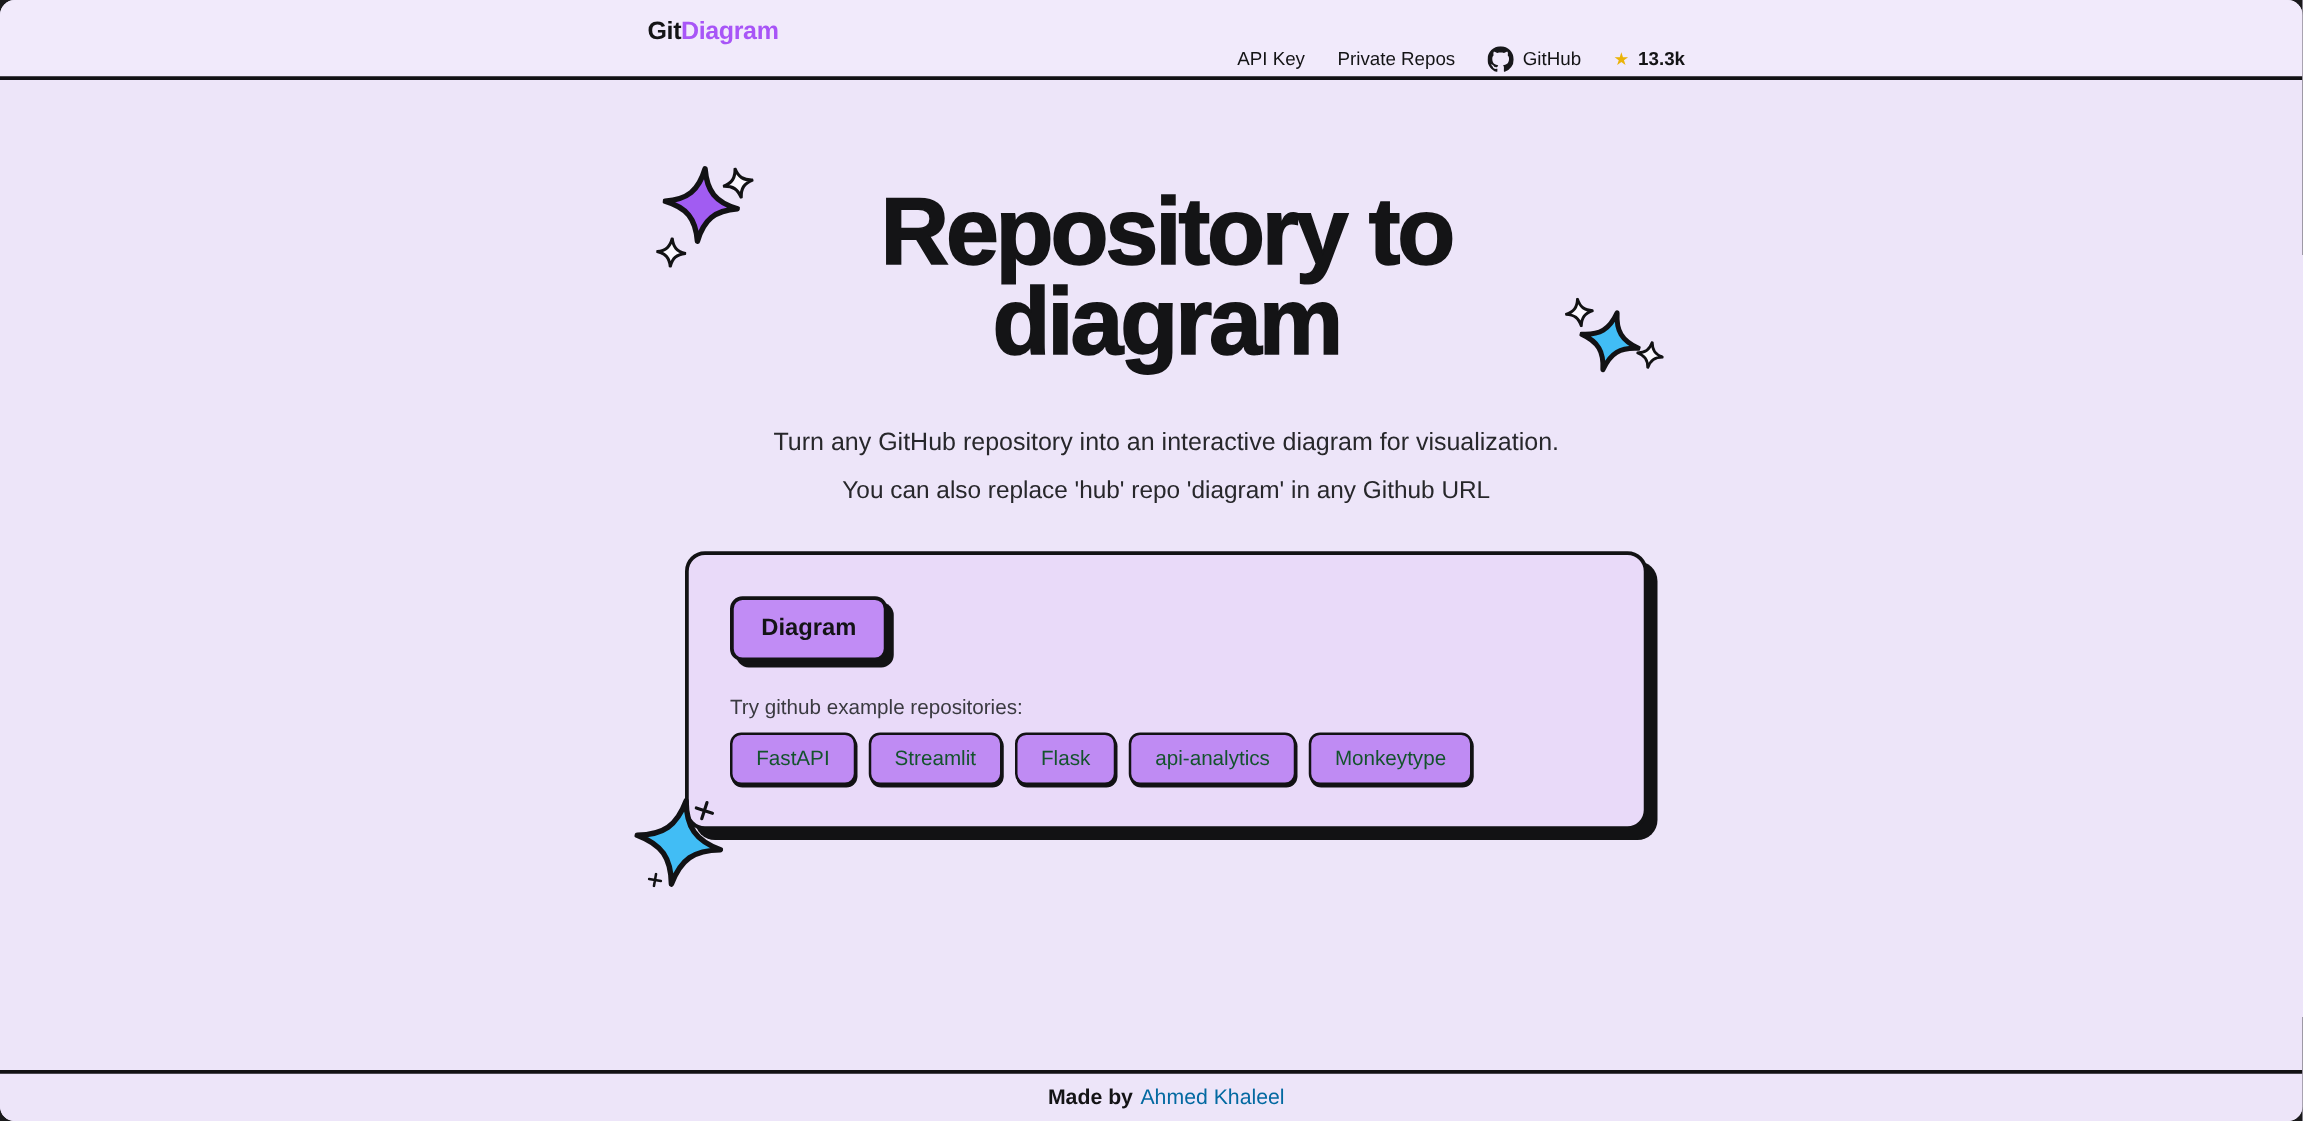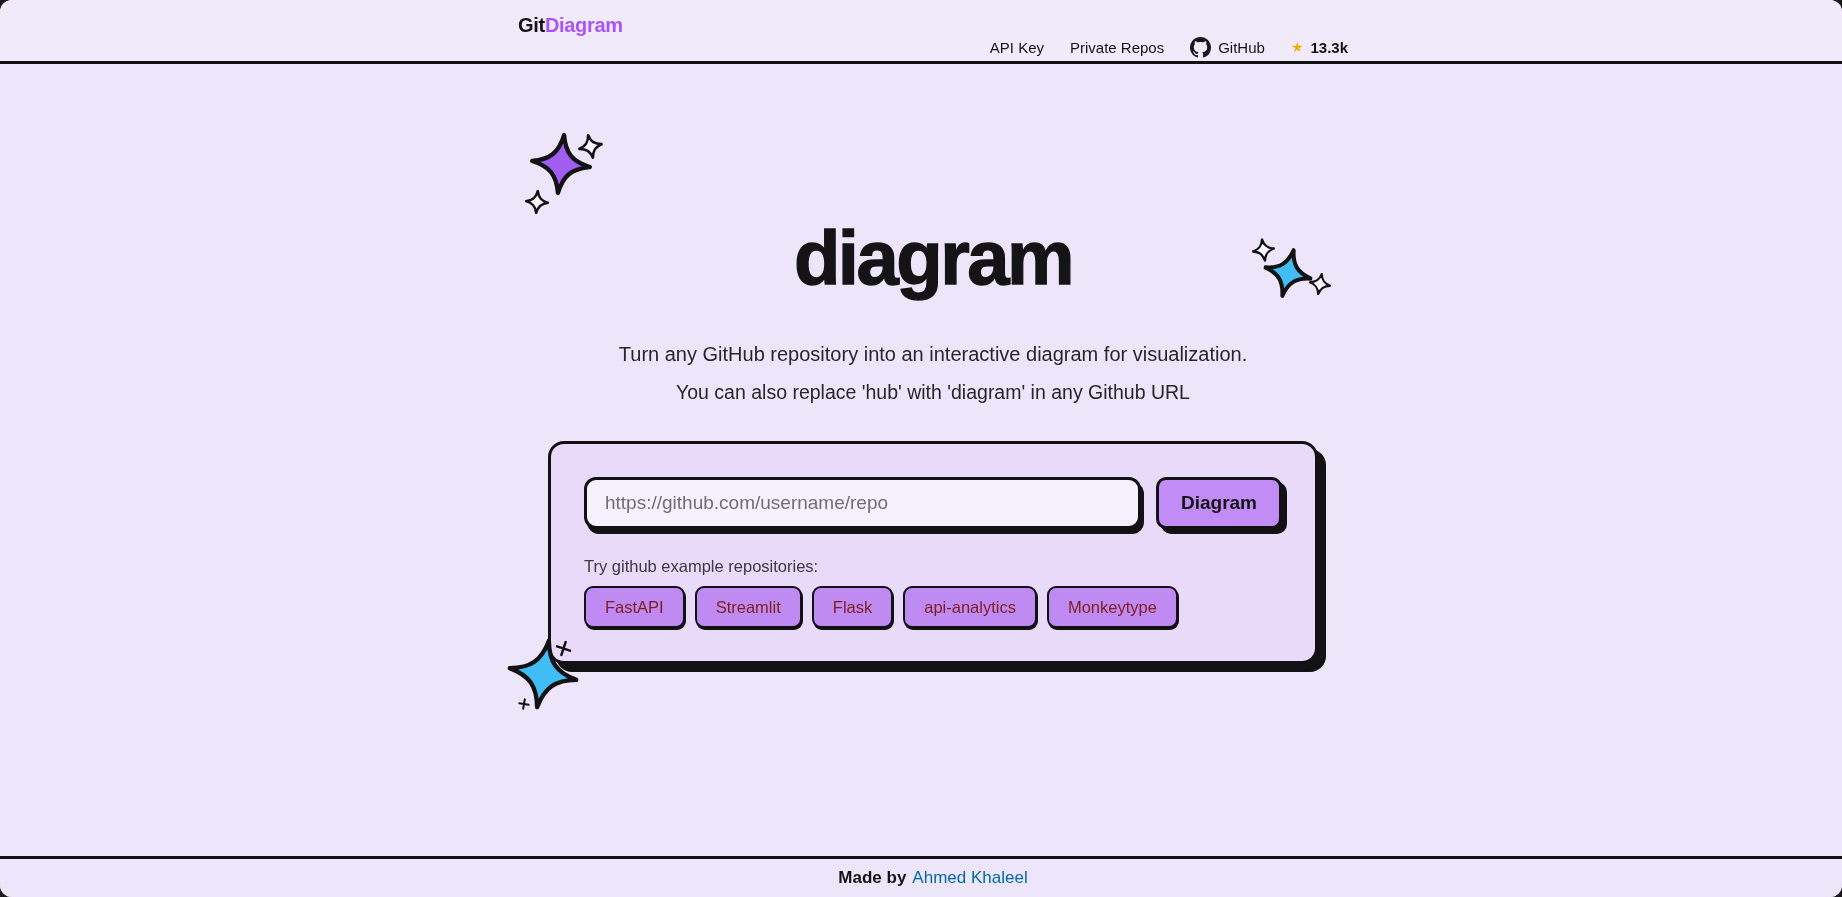--- a/index.html
+++ b/index.html
@@ -99,21 +99,21 @@
   }
   .try-label { margin-top: 28px; font-size: 16.5px; color: #3A3A40; }
   .examples { margin-top: 10px; display: flex; gap: 10px; }
   .example-btn {
     height: 42px; padding: 0 19px;
     background: #BF8BF3;
     border: 2.5px solid #121214;
     border-radius: 9px;
     box-shadow: 1px 2px 0 0 #121214;
     font-family: "Liberation Sans", sans-serif;
-    font-size: 16.5px; font-weight: 500; color: #7f1d1d;
+    font-size: 16.5px; font-weight: 500; color: #14532d;
     cursor: pointer;
   }
 
   
   .sparkle { position: absolute; z-index: 3; pointer-events: none; }
 
   
   footer {
     flex: 0 0 auto; height: 41px;
     border-top: 3px solid #121214;
@@ -146,27 +146,26 @@
         <a>
           <span class="star-glyph">★</span>
           <span class="star-count">13.3k</span>
         </a>
       </nav>
     </div>
   </header>
 
   <main>
     <div class="hero shift">
-      <h1 class="title"><br><span>diagram</span></h1>
+      <h1 class="title"><span>Repository to</span><br><span>diagram</span></h1>
       <p class="tagline"><span>Turn any GitHub repository into an interactive diagram for visualization.</span><br></p>
-      <p class="tagline-alt">You can also replace 'hub' with 'diagram' in any Github URL</p>
+      <p class="tagline-alt">You can also replace 'hub' repo 'diagram' in any Github URL</p>
 
       <div class="card">
         <div class="form-row">
-          <input class="repo-input" type="text" placeholder="https://github.com/username/repo" style="">
           <button class="diagram-btn">Diagram</button>
         </div>
         <div class="try-label">Try github example repositories:</div>
         <div class="examples">
           <button class="example-btn">FastAPI</button>
           <button class="example-btn">Streamlit</button>
           <button class="example-btn">Flask</button>
           <button class="example-btn">api-analytics</button>
           <button class="example-btn">Monkeytype</button>
         </div>

